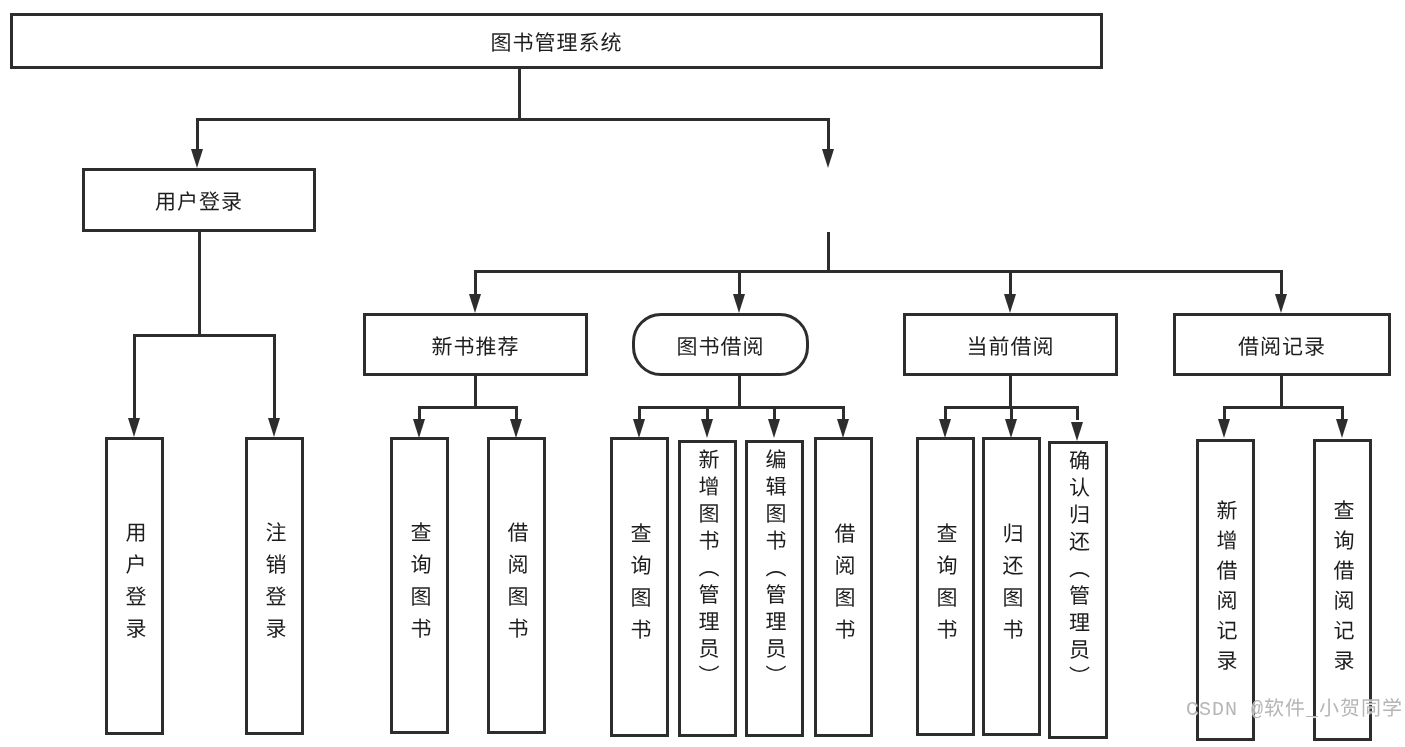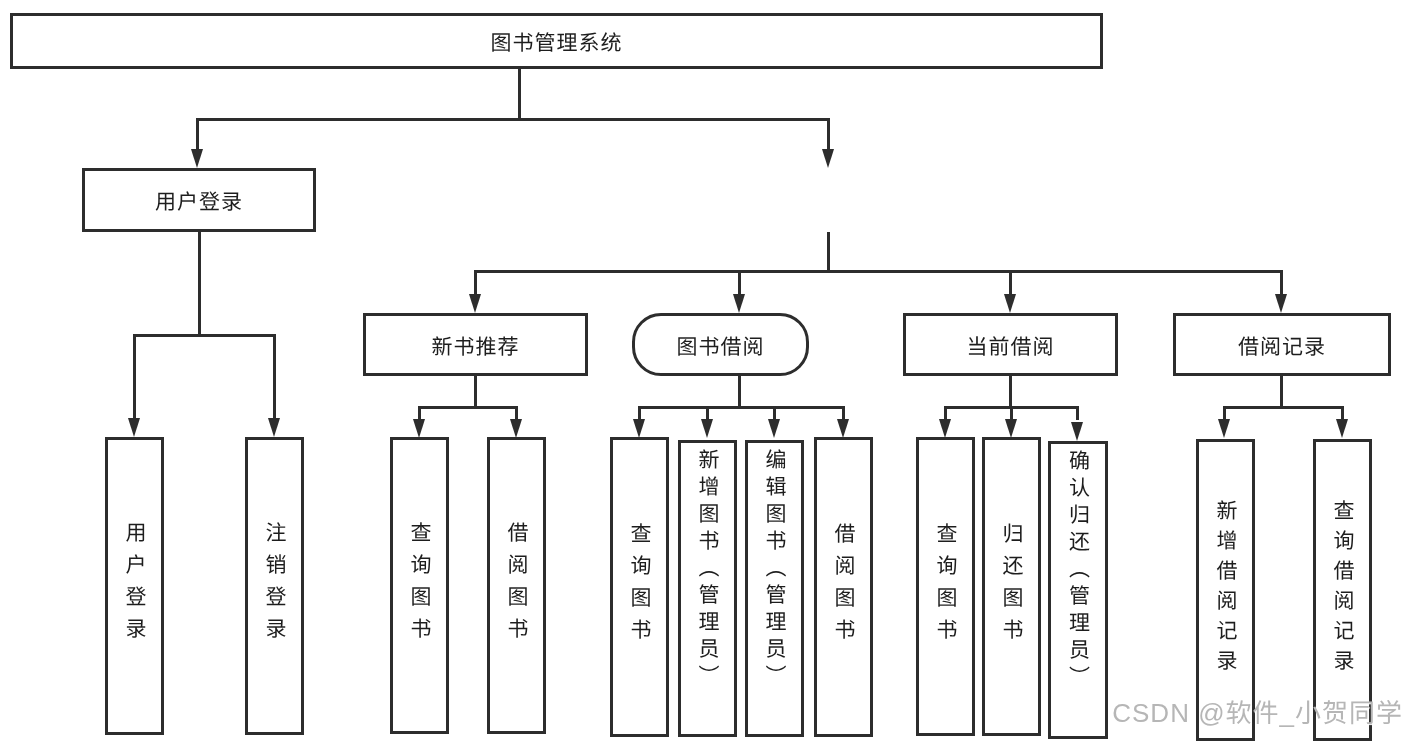--- a/index.html
+++ b/index.html
@@ -34,22 +34,22 @@
   
   .vl{position:absolute;width:3px;background:var(--line);}
   .hl{position:absolute;height:3px;background:var(--line);}
   .ar{
     position:absolute;width:0;height:0;
     border-left:6px solid transparent;border-right:6px solid transparent;
     border-top:19px solid var(--line);
   }
   
   .watermark{
-    position:absolute;right:2px;top:692px;font-size:26px;letter-spacing:1px;
-    color:var(--wm);text-shadow:1px 1px 1px #ffffff;white-space:nowrap;
+    position:absolute;right:2px;top:692px;font-size:20px;letter-spacing:1px;
+    color:var(--wm);text-shadow:1px 1px 1px #ffffff;white-space:nowrap;font-family:Liberation Mono, monospace;
   }
 </style>
 </head>
 <body>
 
 <div class="canvas">
 
   <div class="box hbox" style="left:10px;top:13px;width:1093px;height:56px;">
     <span>图书管理系统</span>
   </div>

